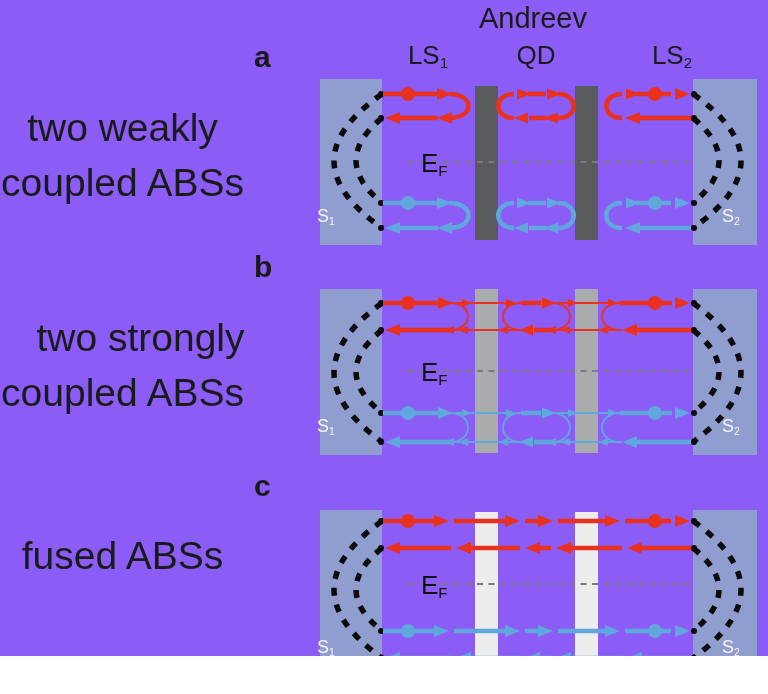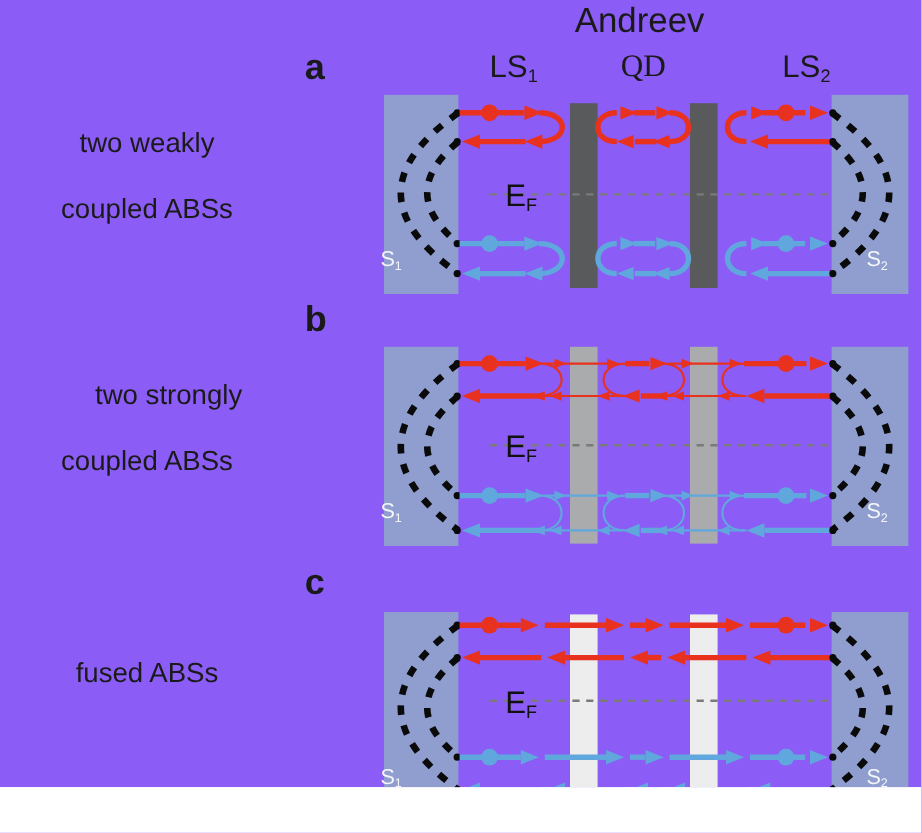--- a/index.html
+++ b/index.html
@@ -11,21 +11,21 @@
     color:#1a1a1a;
     overflow:hidden;
   }
   #art{position:absolute;left:0;top:0;z-index:1;}
   .lbl{position:absolute;z-index:2;white-space:nowrap;}
   .center{text-align:center;}
   .sub{font-size:0.58em;vertical-align:-0.28em;}
   .hdr-title{left:443px;top:2px;width:180px;font-size:29px;}
   .col-lbl{top:40px;width:60px;font-size:26px;}
   .panel-letter{left:254px;width:36px;font-size:30px;font-weight:bold;}
-  .caption{left:0;width:245px;font-size:23px;}
+  .caption{left:0;width:245px;font-size:39px;}
   .s-lbl{width:40px;font-size:18px;color:#f5f6fa;}
   .ef-lbl{width:44px;font-size:26px;color:#111;margin-left:39px;}
 </style>
 </head>
 <body>
 
 <div id="fig">
 
   <svg id="art" width="768" height="694" viewBox="0 0 768 694">
     <defs>
@@ -255,32 +255,32 @@
             <polygon points="385,658 400,652 400,664" fill="#60a7de"></polygon>
           </g>
           <path d="M 460,672 Q 486,696 512,672" fill="none" stroke="#0a0a0a" stroke-width="4" marker-start="url(#ah)" marker-end="url(#ah)"></path>
           <path d="M 567,672 Q 593,696 619,672" fill="none" stroke="#0a0a0a" stroke-width="4" marker-start="url(#ah)" marker-end="url(#ah)"></path>
         </g>
       </g>
   </svg>
 
   <div class="lbl hdr-title center">Andreev</div>
   <div class="lbl col-lbl center" style="left:398px;"><span>LS</span><span class="sub">1</span></div>
-  <div class="lbl col-lbl center" style="left:506px;font-family:Liberation Serif, serif;"><span>QD</span><span class="sub"></span></div>
+  <div class="lbl col-lbl center" style="left:506px;"><span>QD</span><span class="sub"></span></div>
   <div class="lbl col-lbl center" style="left:642px;"><span>LS</span><span class="sub">2</span></div>
 
   <div class="lbl panel-letter" style="top:40px;">a</div>
   <div class="lbl panel-letter" style="top:250px;">b</div>
   <div class="lbl panel-letter" style="top:469px;">c</div>
 
   <div class="lbl caption center" style="top:106px;">two weakly</div>
   <div class="lbl caption center" style="top:161px;">coupled ABSs</div>
   <div class="lbl caption center" style="top:316px;padding-left:18px;">two strongly</div>
   <div class="lbl caption center" style="top:371px;">coupled ABSs</div>
-  <div class="lbl caption center" style="top:547px;">fused ABSs</div>
+  <div class="lbl caption center" style="top:534px;">fused ABSs</div>
 
   <div class="lbl s-lbl" style="left:317px;top:206px;"><span>S</span><span class="sub">1</span></div>
   <div class="lbl s-lbl" style="left:722px;top:206px;"><span>S</span><span class="sub">2</span></div>
   <div class="lbl s-lbl" style="left:317px;top:416px;"><span>S</span><span class="sub">1</span></div>
   <div class="lbl s-lbl" style="left:722px;top:416px;"><span>S</span><span class="sub">2</span></div>
   <div class="lbl s-lbl" style="left:317px;top:637px;"><span>S</span><span class="sub">1</span></div>
   <div class="lbl s-lbl" style="left:722px;top:637px;"><span>S</span><span class="sub">2</span></div>
 
   <div class="lbl ef-lbl" style="left:382px;top:148px;"><span>E</span><span class="sub">F</span></div>
   <div class="lbl ef-lbl" style="left:382px;top:357px;"><span>E</span><span class="sub">F</span></div>

